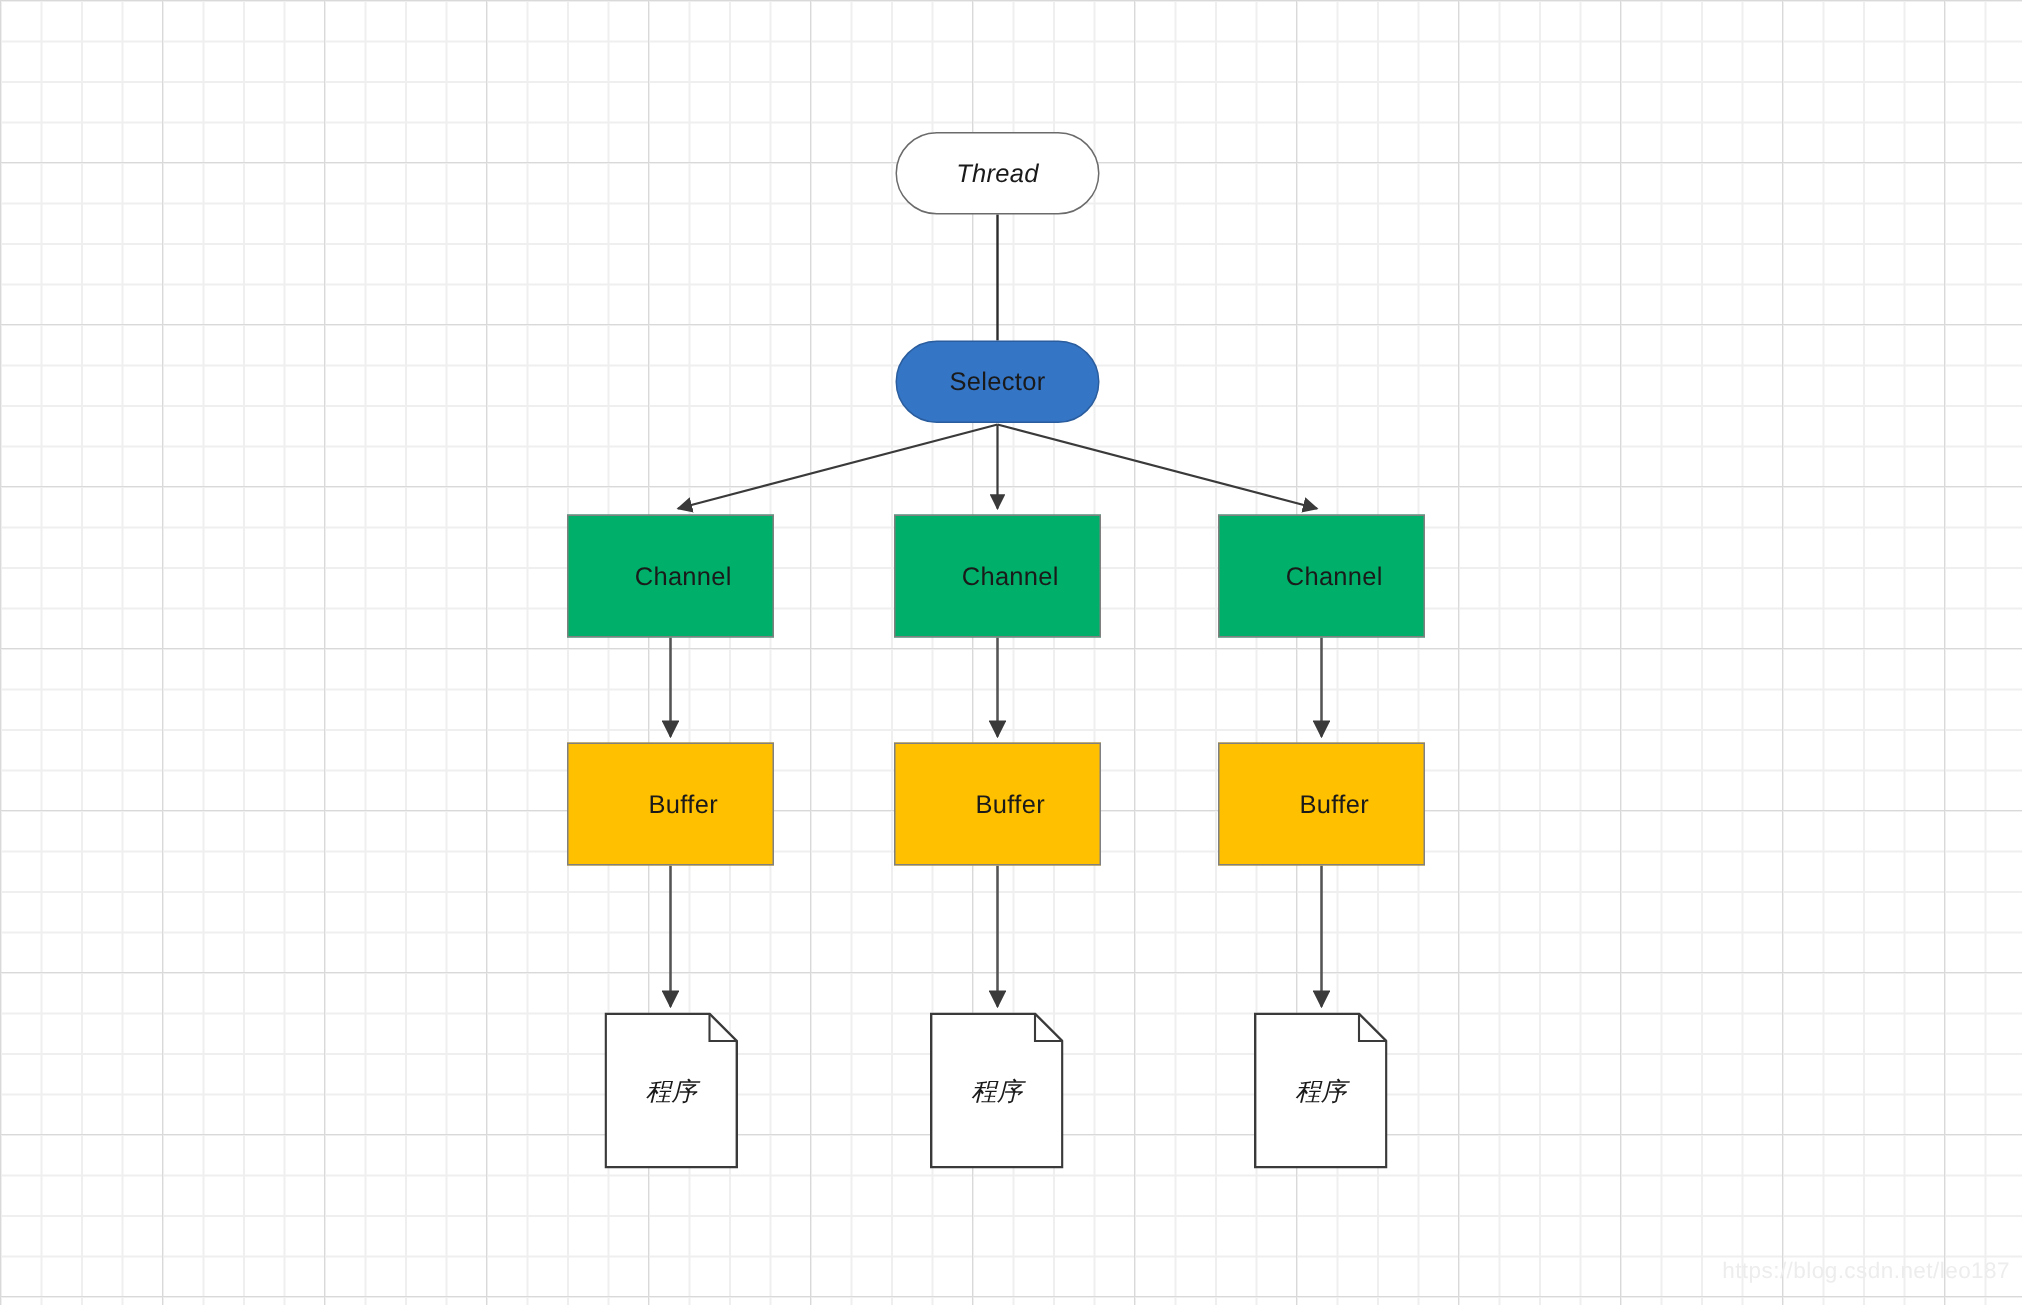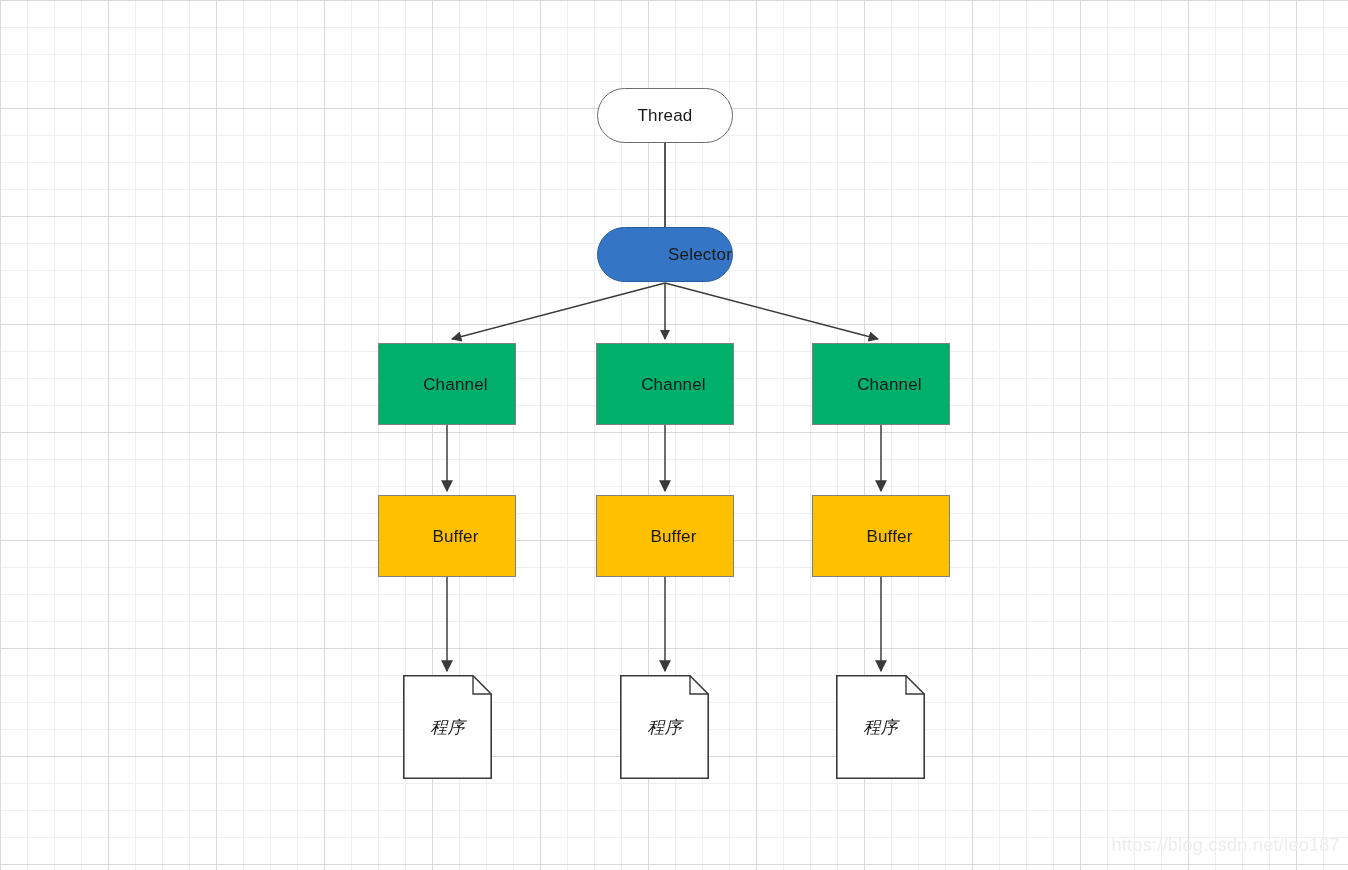--- a/index.html
+++ b/index.html
@@ -49,20 +49,21 @@
     line-height: 1;
     letter-spacing: 0.2px;
     white-space: nowrap;
   }
   .node-pill {
     border-radius: 999px;
   }
   .node-thread {
     background: #ffffff;
     border: 1.6px solid #6b6b6b;
+    font-style: italic;
   }
   .node-selector {
     border: 1.4px solid #2a5d9e;
   }
   .node-rect {
     border: 1.2px solid #808080;
     padding-left: 17px;
   }
   .node-doc {
     background: transparent;
@@ -76,21 +77,21 @@
   .node-doc .doc-label {
     position: relative;
     z-index: 2;
     font-size: 17px;
     font-style: italic;
   }
   .watermark {
     position: absolute;
     right: 8px;
     bottom: 14px;
-    font-size: 18px;
+    font-size: 15px;
     color: #ededed;
     letter-spacing: 0.3px;
     white-space: nowrap;
     user-select: none;
   }
 </style>
 </head>
 <body>
 
 <div id="canvas">
@@ -114,21 +115,21 @@
 
     <line x1="447" y1="577" x2="447" y2="671" stroke="#545454" stroke-width="1.7" marker-end="url(#arrow)"></line>
     <line x1="665" y1="577" x2="665" y2="671" stroke="#545454" stroke-width="1.7" marker-end="url(#arrow)"></line>
     <line x1="881" y1="577" x2="881" y2="671" stroke="#545454" stroke-width="1.7" marker-end="url(#arrow)"></line>
   </svg>
 
   <div class="node node-pill node-thread" style="left:597px; top:88px; width:136px; height:55px;">
     <span>Thread</span>
   </div>
 
-  <div class="node node-pill node-selector" style="left:597px; top:227px; width:136px; height:55px; background:#3575c5;justify-content:flex-end;">
+  <div class="node node-pill node-selector" style="left:597px; top:227px; width:136px; height:55px; background:#3575c5;">
     <span>Selector</span>
   </div>
 
   <div class="node node-rect" style="left:378px; top:343px; width:138px; height:82px; background:#00b06a;">
     <span>Channel</span>
   </div>
   <div class="node node-rect" style="left:596px; top:343px; width:138px; height:82px; background:#00b06a;">
     <span>Channel</span>
   </div>
   <div class="node node-rect" style="left:812px; top:343px; width:138px; height:82px; background:#00b06a;">

